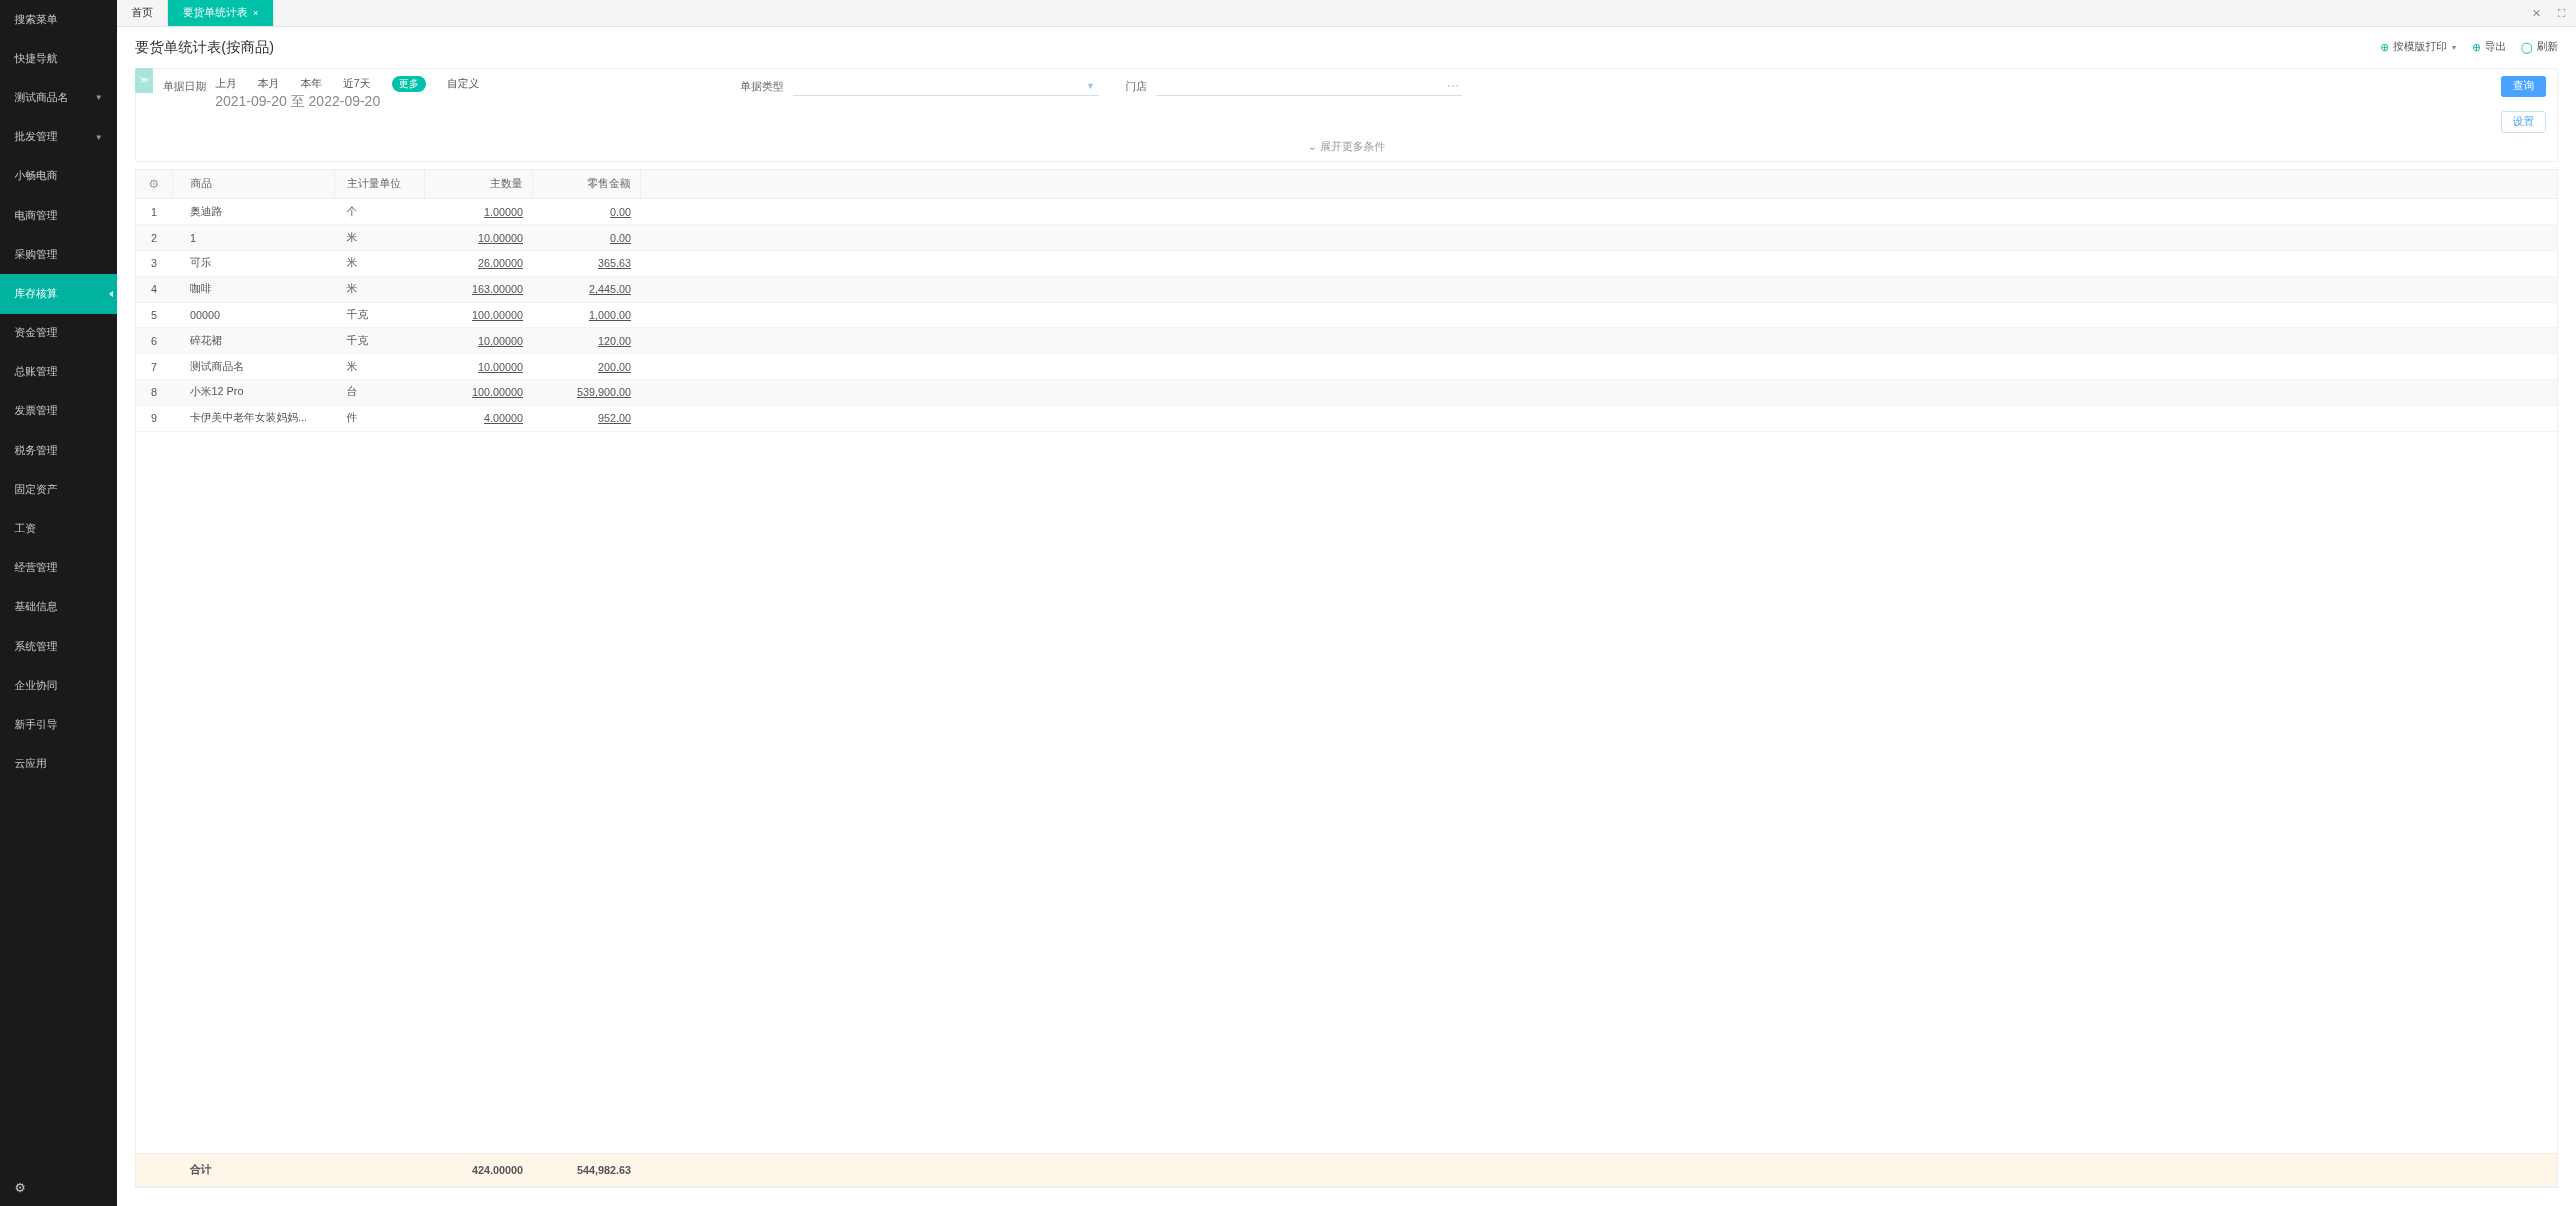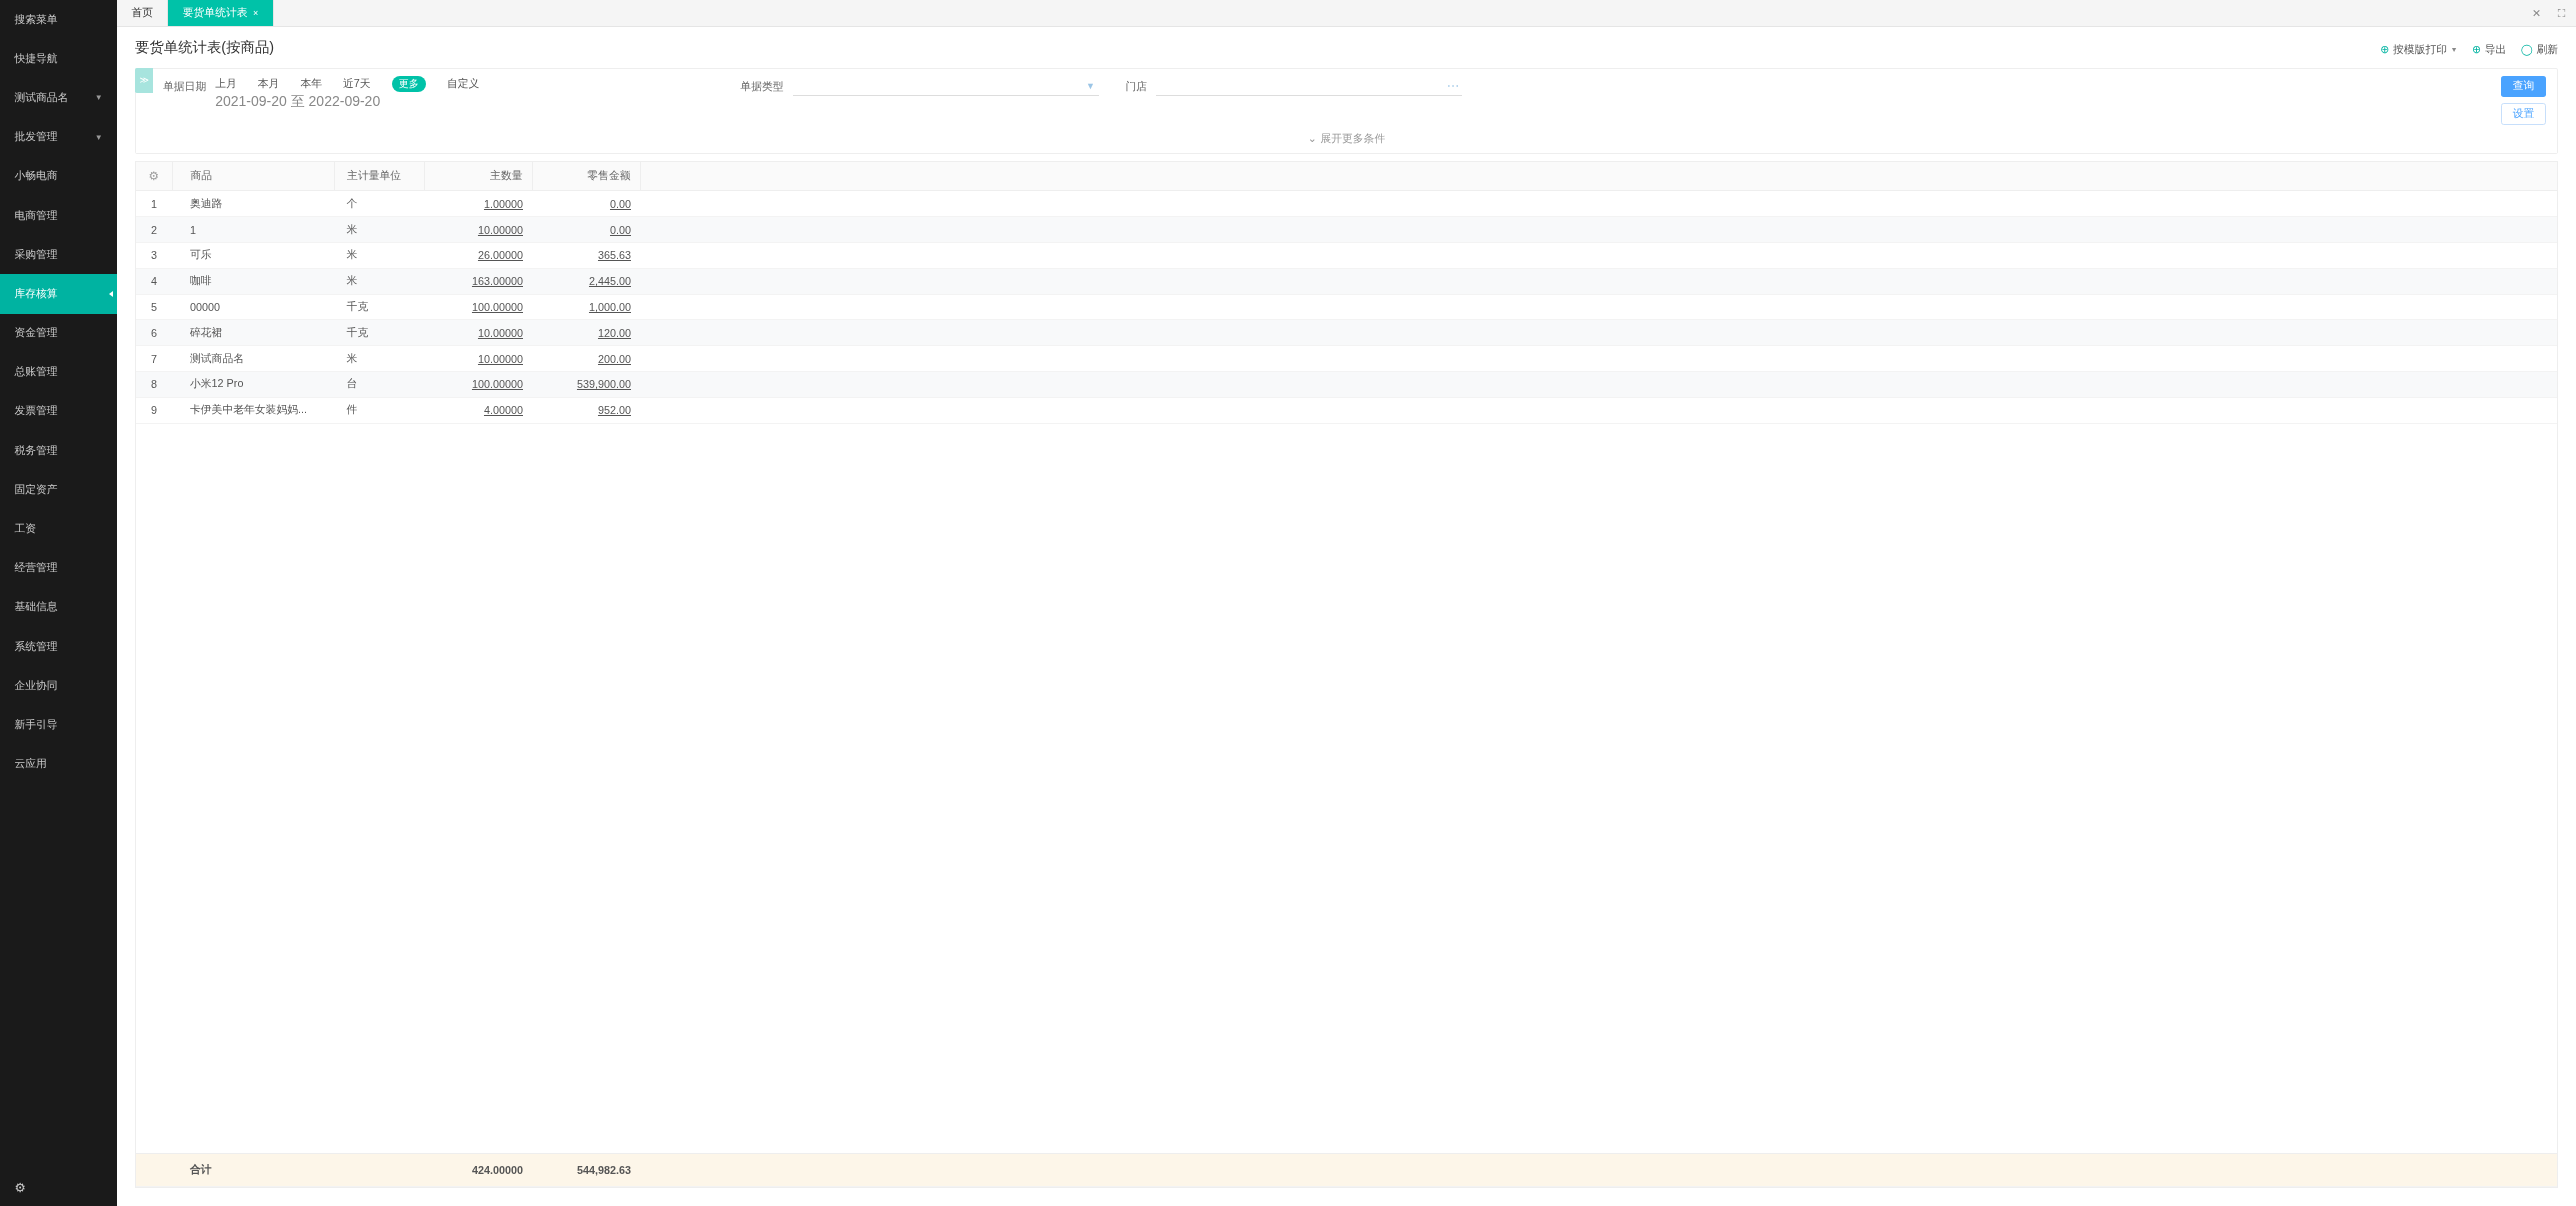--- a/index.html
+++ b/index.html
@@ -20,21 +20,21 @@
 
 
 .tabbar { height: 27px; background: #f5f5f5; border-bottom: 0.9px solid #e5e5e5; display: flex; align-items: stretch; position: relative; }
 .tab { padding: 0 14.4px; display: flex; align-items: center; font-size: 10.8px; border-right: 0.9px solid #e5e5e5; cursor: pointer; gap: 5.4px; }
 .tab.active { background: #00c2a8; color: #fff; }
 .tab-close { font-size: 9px; cursor: pointer; }
 .tabbar-right { margin-left: auto; display: flex; align-items: center; gap: 3.6px; padding-right: 3.6px; }
 .tabbar-btn { width: 21.6px; height: 21.6px; display: flex; align-items: center; justify-content: center; cursor: pointer; color: #888; font-size: 10.8px; }
 
 
-.page-header { padding: 10.8px 18px; display: flex; align-items: flex-end; gap: 12px; }
+.page-header { padding: 10.8px 18px; display: flex; align-items: center; gap: 12px; }
 .page-title { font-size: 14.4px; color: #333; }
 .page-actions { margin-left: auto; display: flex; gap: 14.4px; align-items: center; color: #555; }
 .action-link { display: flex; align-items: center; gap: 3.6px; cursor: pointer; font-size: 10.8px; }
 .action-icon { color: #00b3a1; }
 .caret-down { font-size: 7.2px; color: #888; }
 
 
 .filter-wrap { padding: 0 18px 7.2px 18px; }
 .filter-card { border: 0.9px solid #eee; border-radius: 1.8px; position: relative; }
 .filter-toggle { position: absolute; left: -0.9px; top: -0.9px; width: 18px; height: 25px; background: #a7e4de; display: flex; align-items: center; justify-content: center; color: #fff; cursor: pointer; border-radius: 1.8px 0 0 1.8px; font-size: 9px; }
@@ -43,21 +43,21 @@
 .filter-label { color: #666; line-height: 20px; white-space: nowrap; }
 .date-opts { display: flex; flex-direction: column; }
 .date-opts-row { display: flex; align-items: center; gap: 21px; }
 .date-opt { color: #555; cursor: pointer; }
 .date-badge { background: #00c2a8; color: #fff; border-radius: 9px; padding: 0.9px 7.2px; font-size: 10px; }
 .date-range { color: #888; font-size: 14px; margin-top: 1.8px; }
 .filter-input { border: none; border-bottom: 0.9px solid #ddd; width: 306px; height: 20px; outline: none; background: transparent; }
 .filter-input-wrap { position: relative; display: flex; align-items: center; }
 .dropdown-icon { position: absolute; right: 3.6px; color: #9bc5e6; font-size: 9px; cursor: pointer; }
 .more-icon { position: absolute; right: 3.6px; color: #9bc5e6; font-size: 12.6px; cursor: pointer; letter-spacing: -0.9px; }
-.filter-buttons { margin-left: auto; display: flex; flex-direction: column; gap: 6px; align-items: center; }
+.filter-buttons { margin-left: auto; display: flex; flex-direction: column; gap: 14px; align-items: center; }
 .btn { padding: 2.7px 10.8px; border-radius: 2.7px; cursor: pointer; font-size: 10.8px; border: 0.9px solid transparent; min-width: 43px; text-align: center; }
 .btn-primary { background: #4aa3ff; color: #fff; }
 .btn-outline { background: #fff; border-color: #c7dffb; color: #4aa3ff; }
 .expand-row { text-align: center; padding: 3.6px 0 7.2px 0; background: #fff; }
 .expand-link { color: #999; cursor: pointer; font-size: 10.8px; display: inline-flex; align-items: center; gap: 3.6px; }
 
 
 .table-wrap { padding: 0 18px; flex: 1; display: flex; flex-direction: column; min-height: 0; }
 .table-container { border: 0.9px solid #eee; flex: 1; display: flex; flex-direction: column; min-height: 0; }
 table { border-collapse: collapse; width: 100%; table-layout: fixed; }

